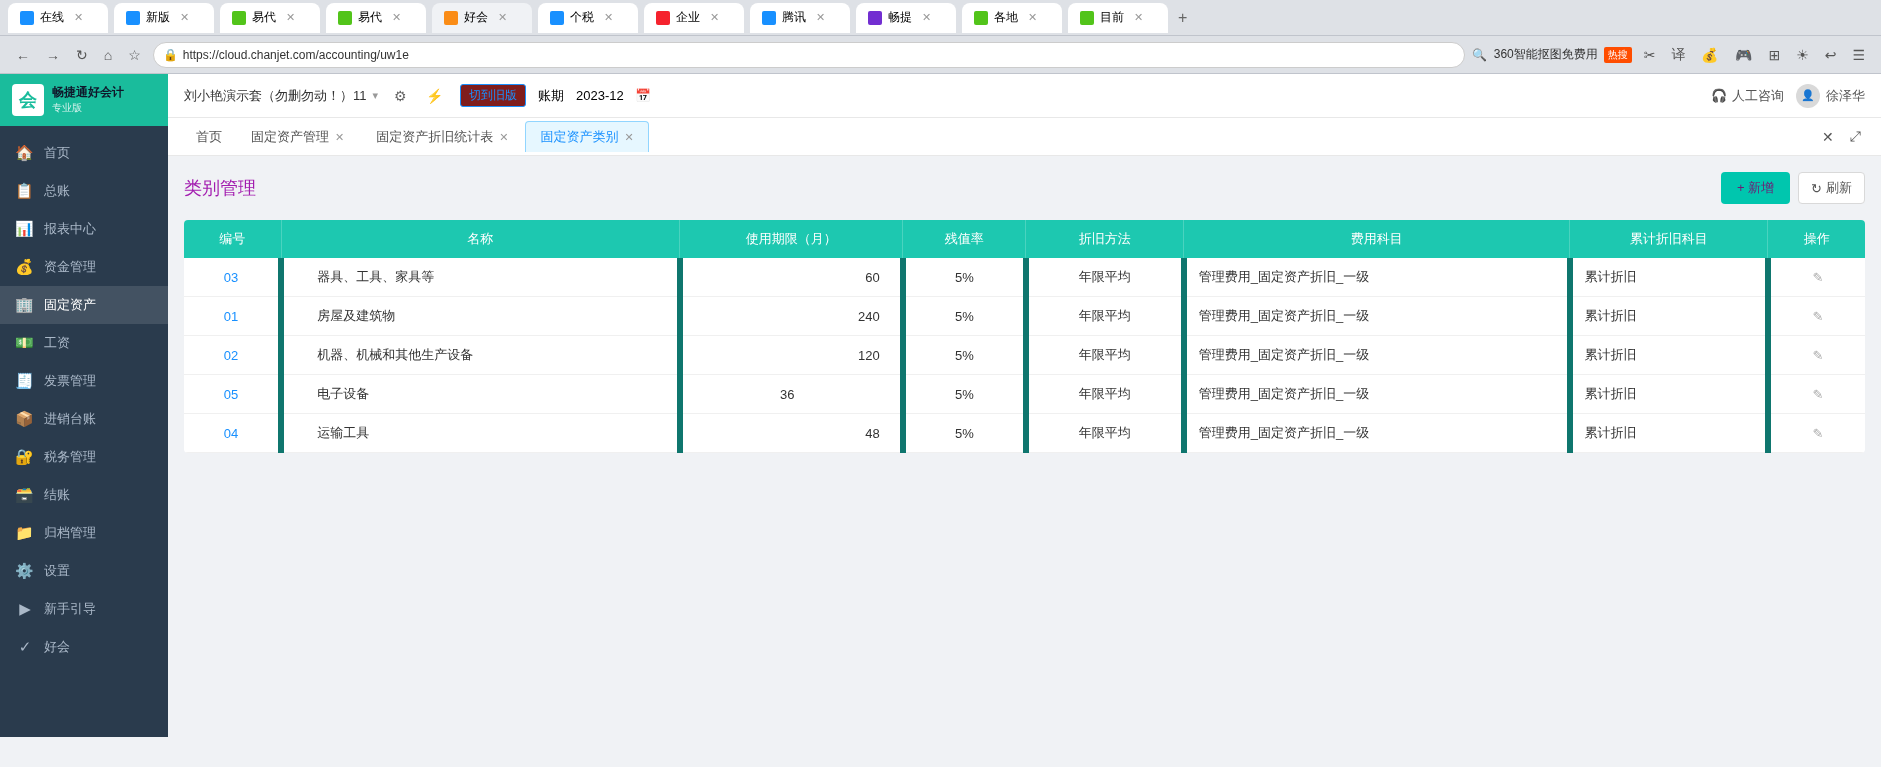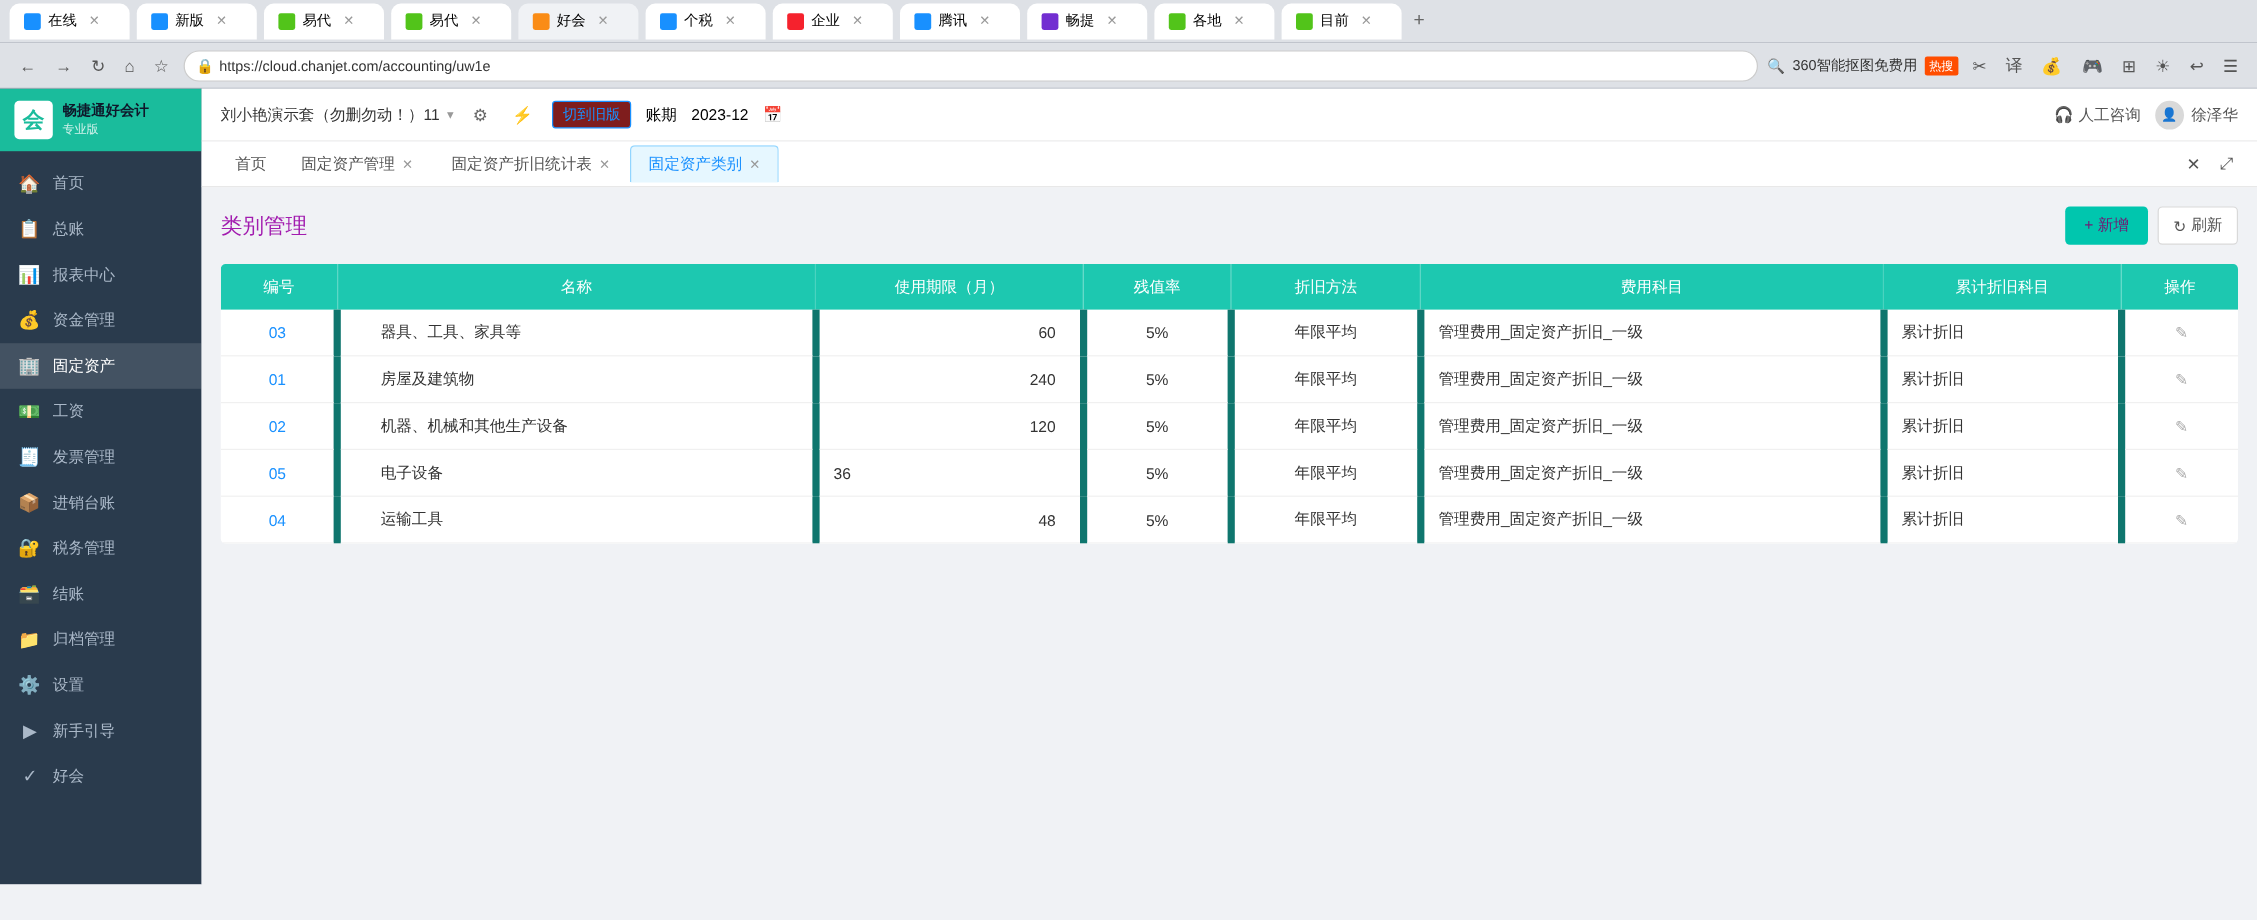--- a/index.html
+++ b/index.html
@@ -340,21 +340,21 @@
     <td style="text-align:right;padding-right:20px;">120</td>
     <td>5%</td>
     <td>年限平均</td>
     <td style="text-align:left;">管理费用_固定资产折旧_一级</td>
     <td style="text-align:left;">累计折旧</td>
     <td><span class="edit-icon">✎</span></td>
   </tr>
             <tr>
     <td class="id-col">05</td>
     <td class="name-col">电子设备</td>
-    <td style="text-align:left;padding-right:20px;margin-top:46px;">36</td>
+    <td style="text-align:center;padding-right:20px;margin-top:46px;">36</td>
     <td>5%</td>
     <td>年限平均</td>
     <td style="text-align:left;">管理费用_固定资产折旧_一级</td>
     <td style="text-align:left;">累计折旧</td>
     <td><span class="edit-icon">✎</span></td>
   </tr>
             <tr>
     <td class="id-col">04</td>
     <td class="name-col">运输工具</td>
     <td style="text-align:right;padding-right:20px;">48</td>

